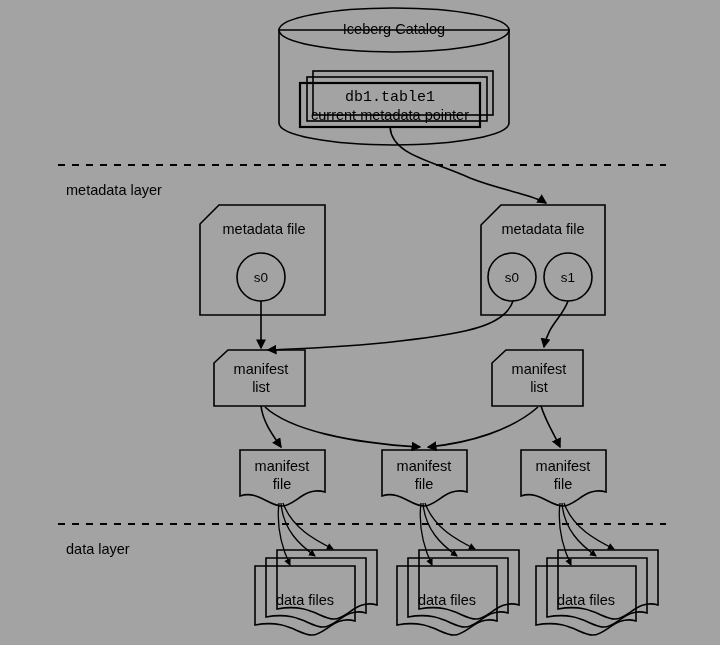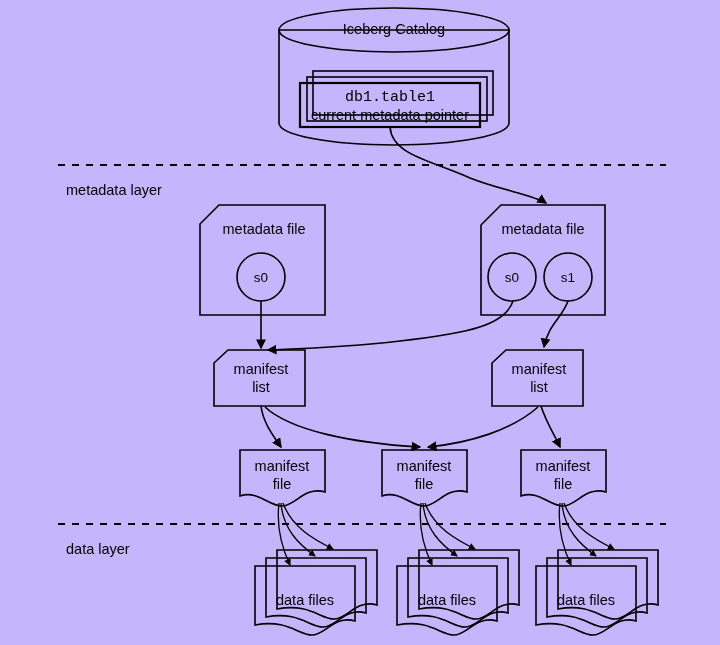--- a/index.html
+++ b/index.html
@@ -4,21 +4,21 @@
 <style>
   html, body {
     margin: 0;
     padding: 0;
     background: #ffffff;
   }
   #diagram-root {
     position: relative;
     width: 720px;
     height: 645px;
-    background: #c4b5fd;
+    background: #a3a3a3;
     font-family: "Liberation Sans", sans-serif;
     overflow: hidden;
   }
   svg.canvas {
     display: block;
     width: 720px;
     height: 645px;
   }
   .shape-fill { fill: #ffffff; }
   .stroke { stroke: #000000; fill: none; }

